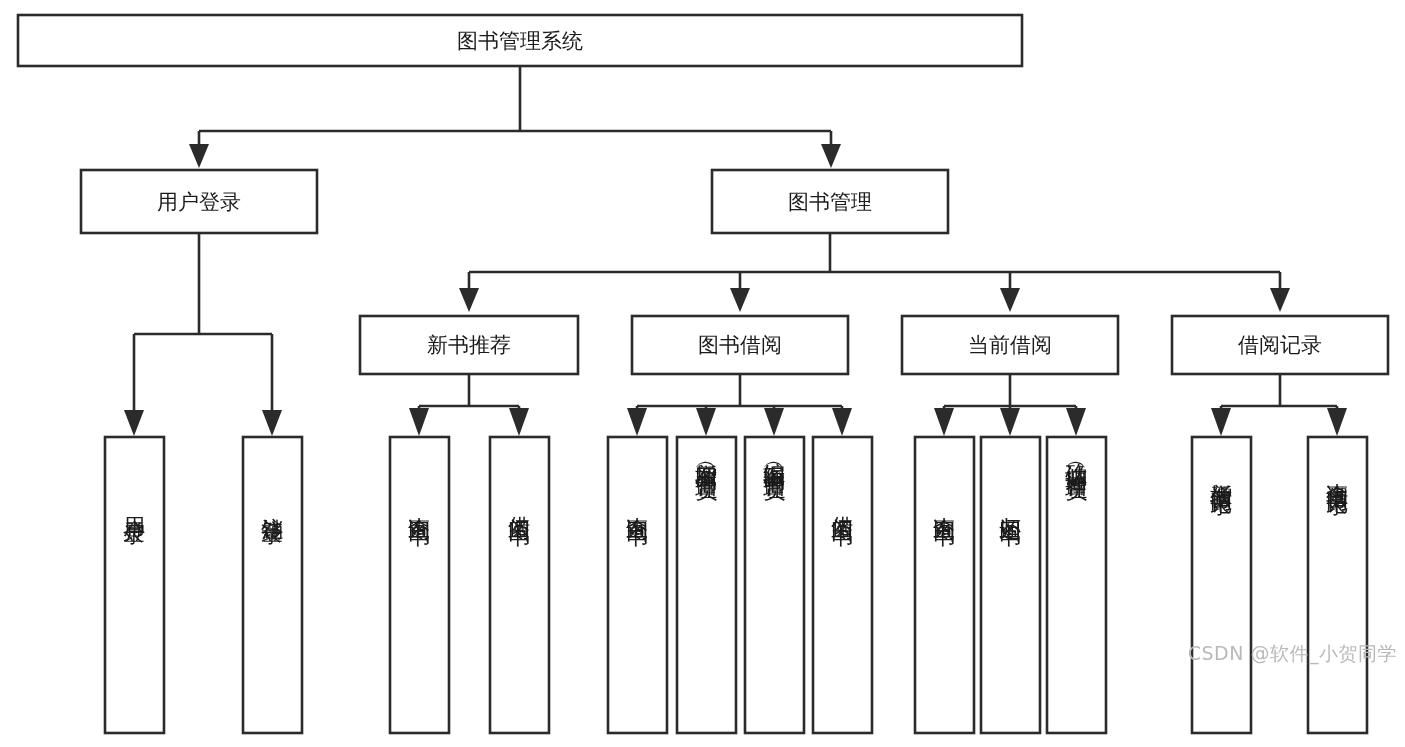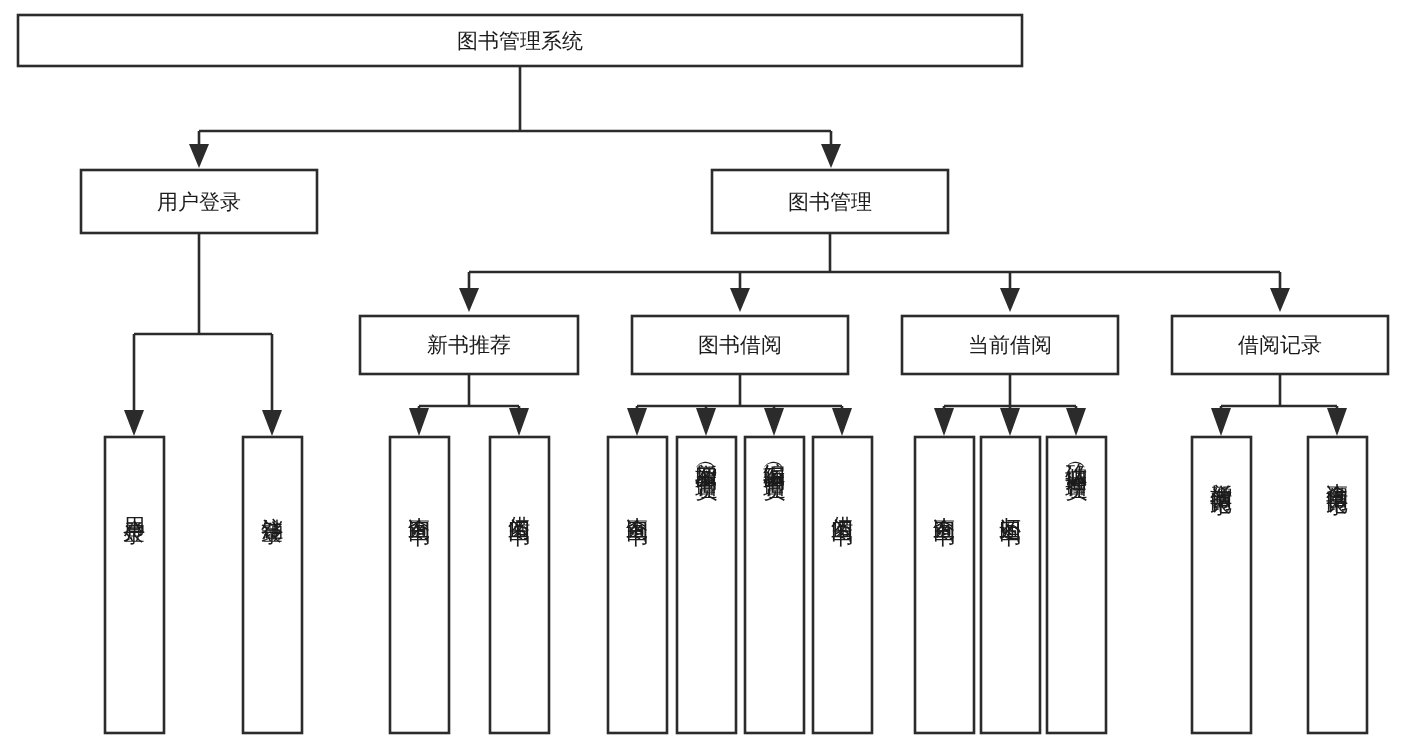--- a/index.html
+++ b/index.html
@@ -233,14 +233,15 @@
     <span class="vlabel-text" style="margin-top:8px;">确认归还（管理员）</span>
   </div>
 
   <div class="vlabel-wrap" style="left:1192px; top:437px; width:59px; height:296px;">
     <span class="vlabel-text" style="margin-top:28px;">新增借阅记录</span>
   </div>
   <div class="vlabel-wrap" style="left:1308px; top:437px; width:59px; height:296px;">
     <span class="vlabel-text" style="margin-top:28px;">查询借阅记录</span>
   </div>
 
+  <div class="watermark">CSDN @软件_小贺同学</div>
 
 </div>
 
 </body></html>

